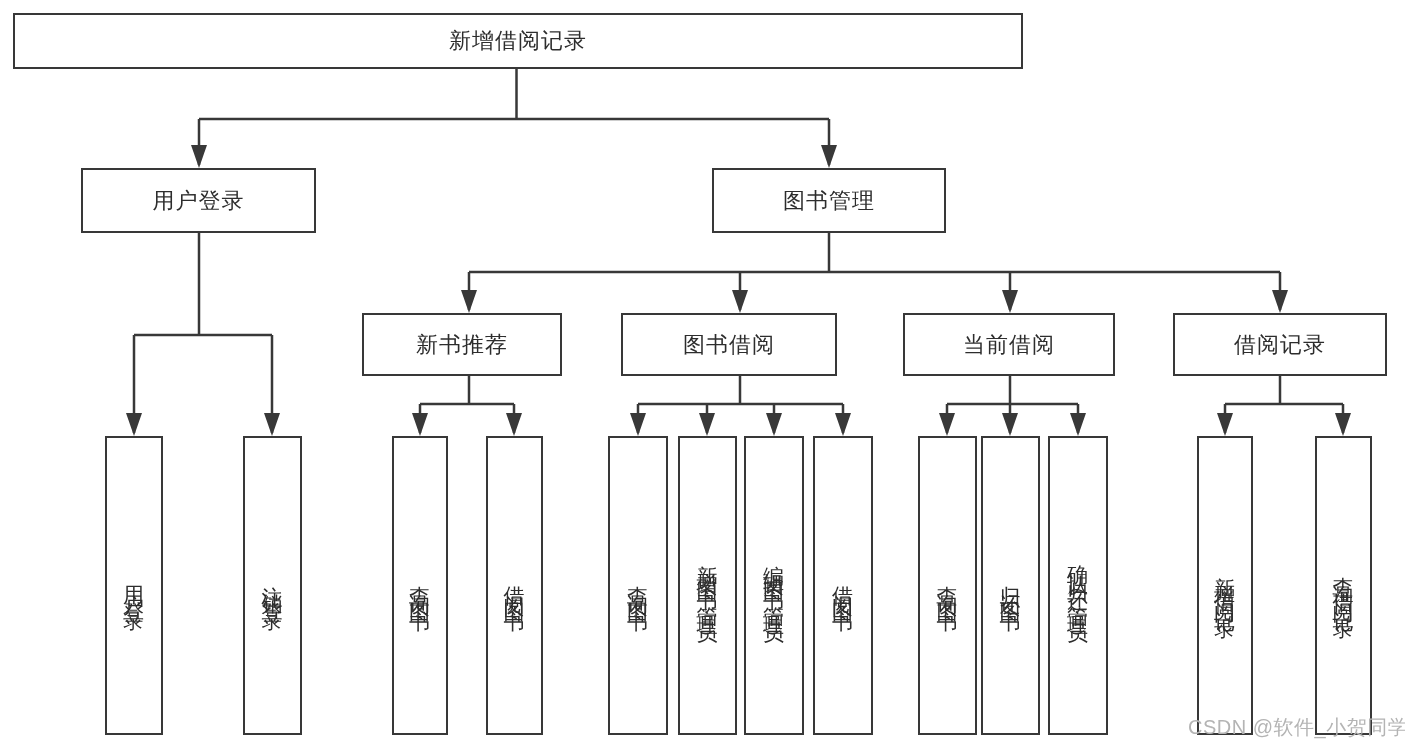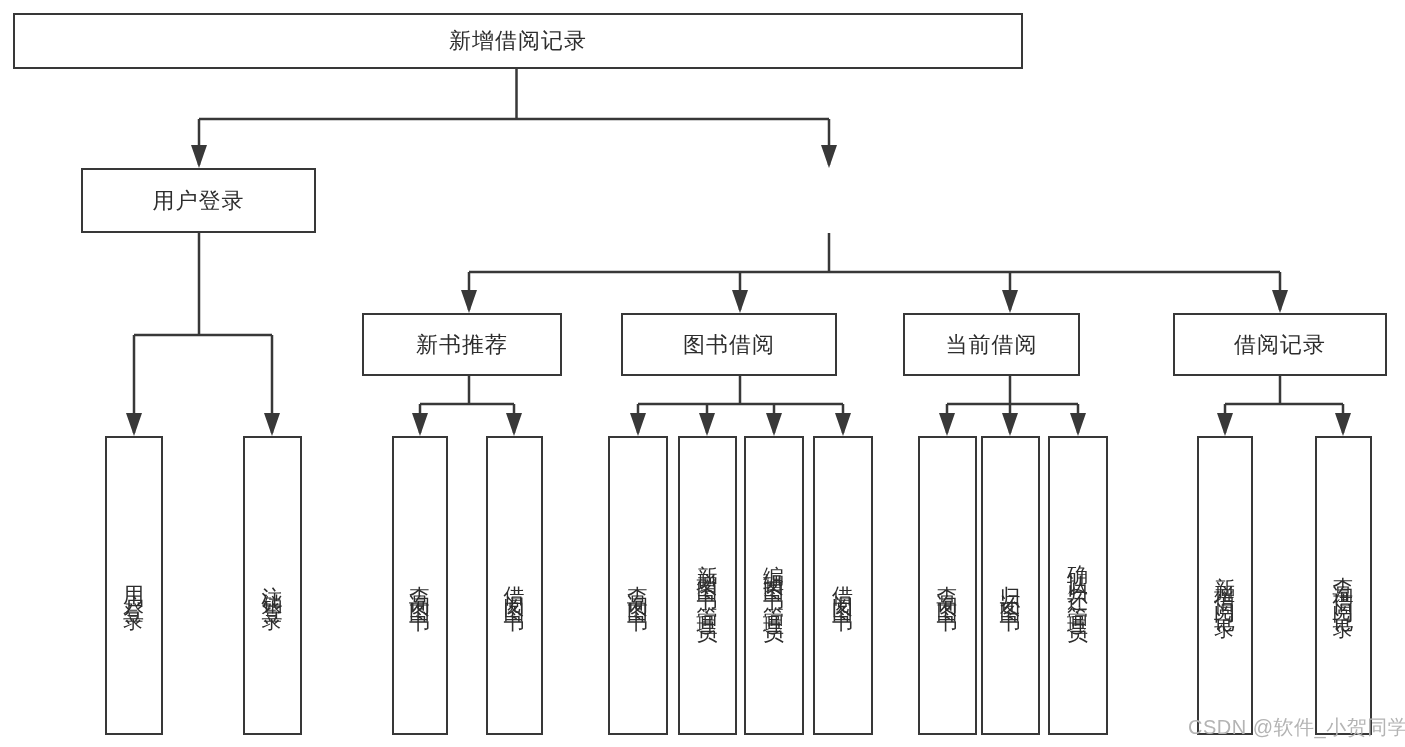--- a/index.html
+++ b/index.html
@@ -82,28 +82,31 @@
       </g>
   </svg>
 
   <div class="box hbox" style="left:13px;top:13px;width:1010px;height:56px;">
     <span>新增借阅记录</span>
   </div>
 
   <div class="box hbox" style="left:81px;top:168px;width:235px;height:65px;">
     <span>用户登录</span>
   </div>
+  <div class="box hbox" style="left:712px;top:168px;width:234px;height:65px;">
+    <span>图书管理</span>
+  </div>
 
   <div class="box hbox" style="left:362px;top:313px;width:200px;height:63px;">
     <span>新书推荐</span>
   </div>
   <div class="box hbox" style="left:621px;top:313px;width:216px;height:63px;">
     <span>图书借阅</span>
   </div>
-  <div class="box hbox" style="left:903px;top:313px;width:177px;height:63px;">
+  <div class="box hbox" style="left:903px;top:313px;width:212px;height:63px;">
     <span>当前借阅</span>
   </div>
   <div class="box hbox" style="left:1173px;top:313px;width:214px;height:63px;">
     <span>借阅记录</span>
   </div>
 
   <div class="box" style="left:105px;top:436px;width:58px;height:299px;">
     <span class="vtext">用户登录</span>
   </div>
   <div class="box" style="left:243px;top:436px;width:59px;height:299px;">

